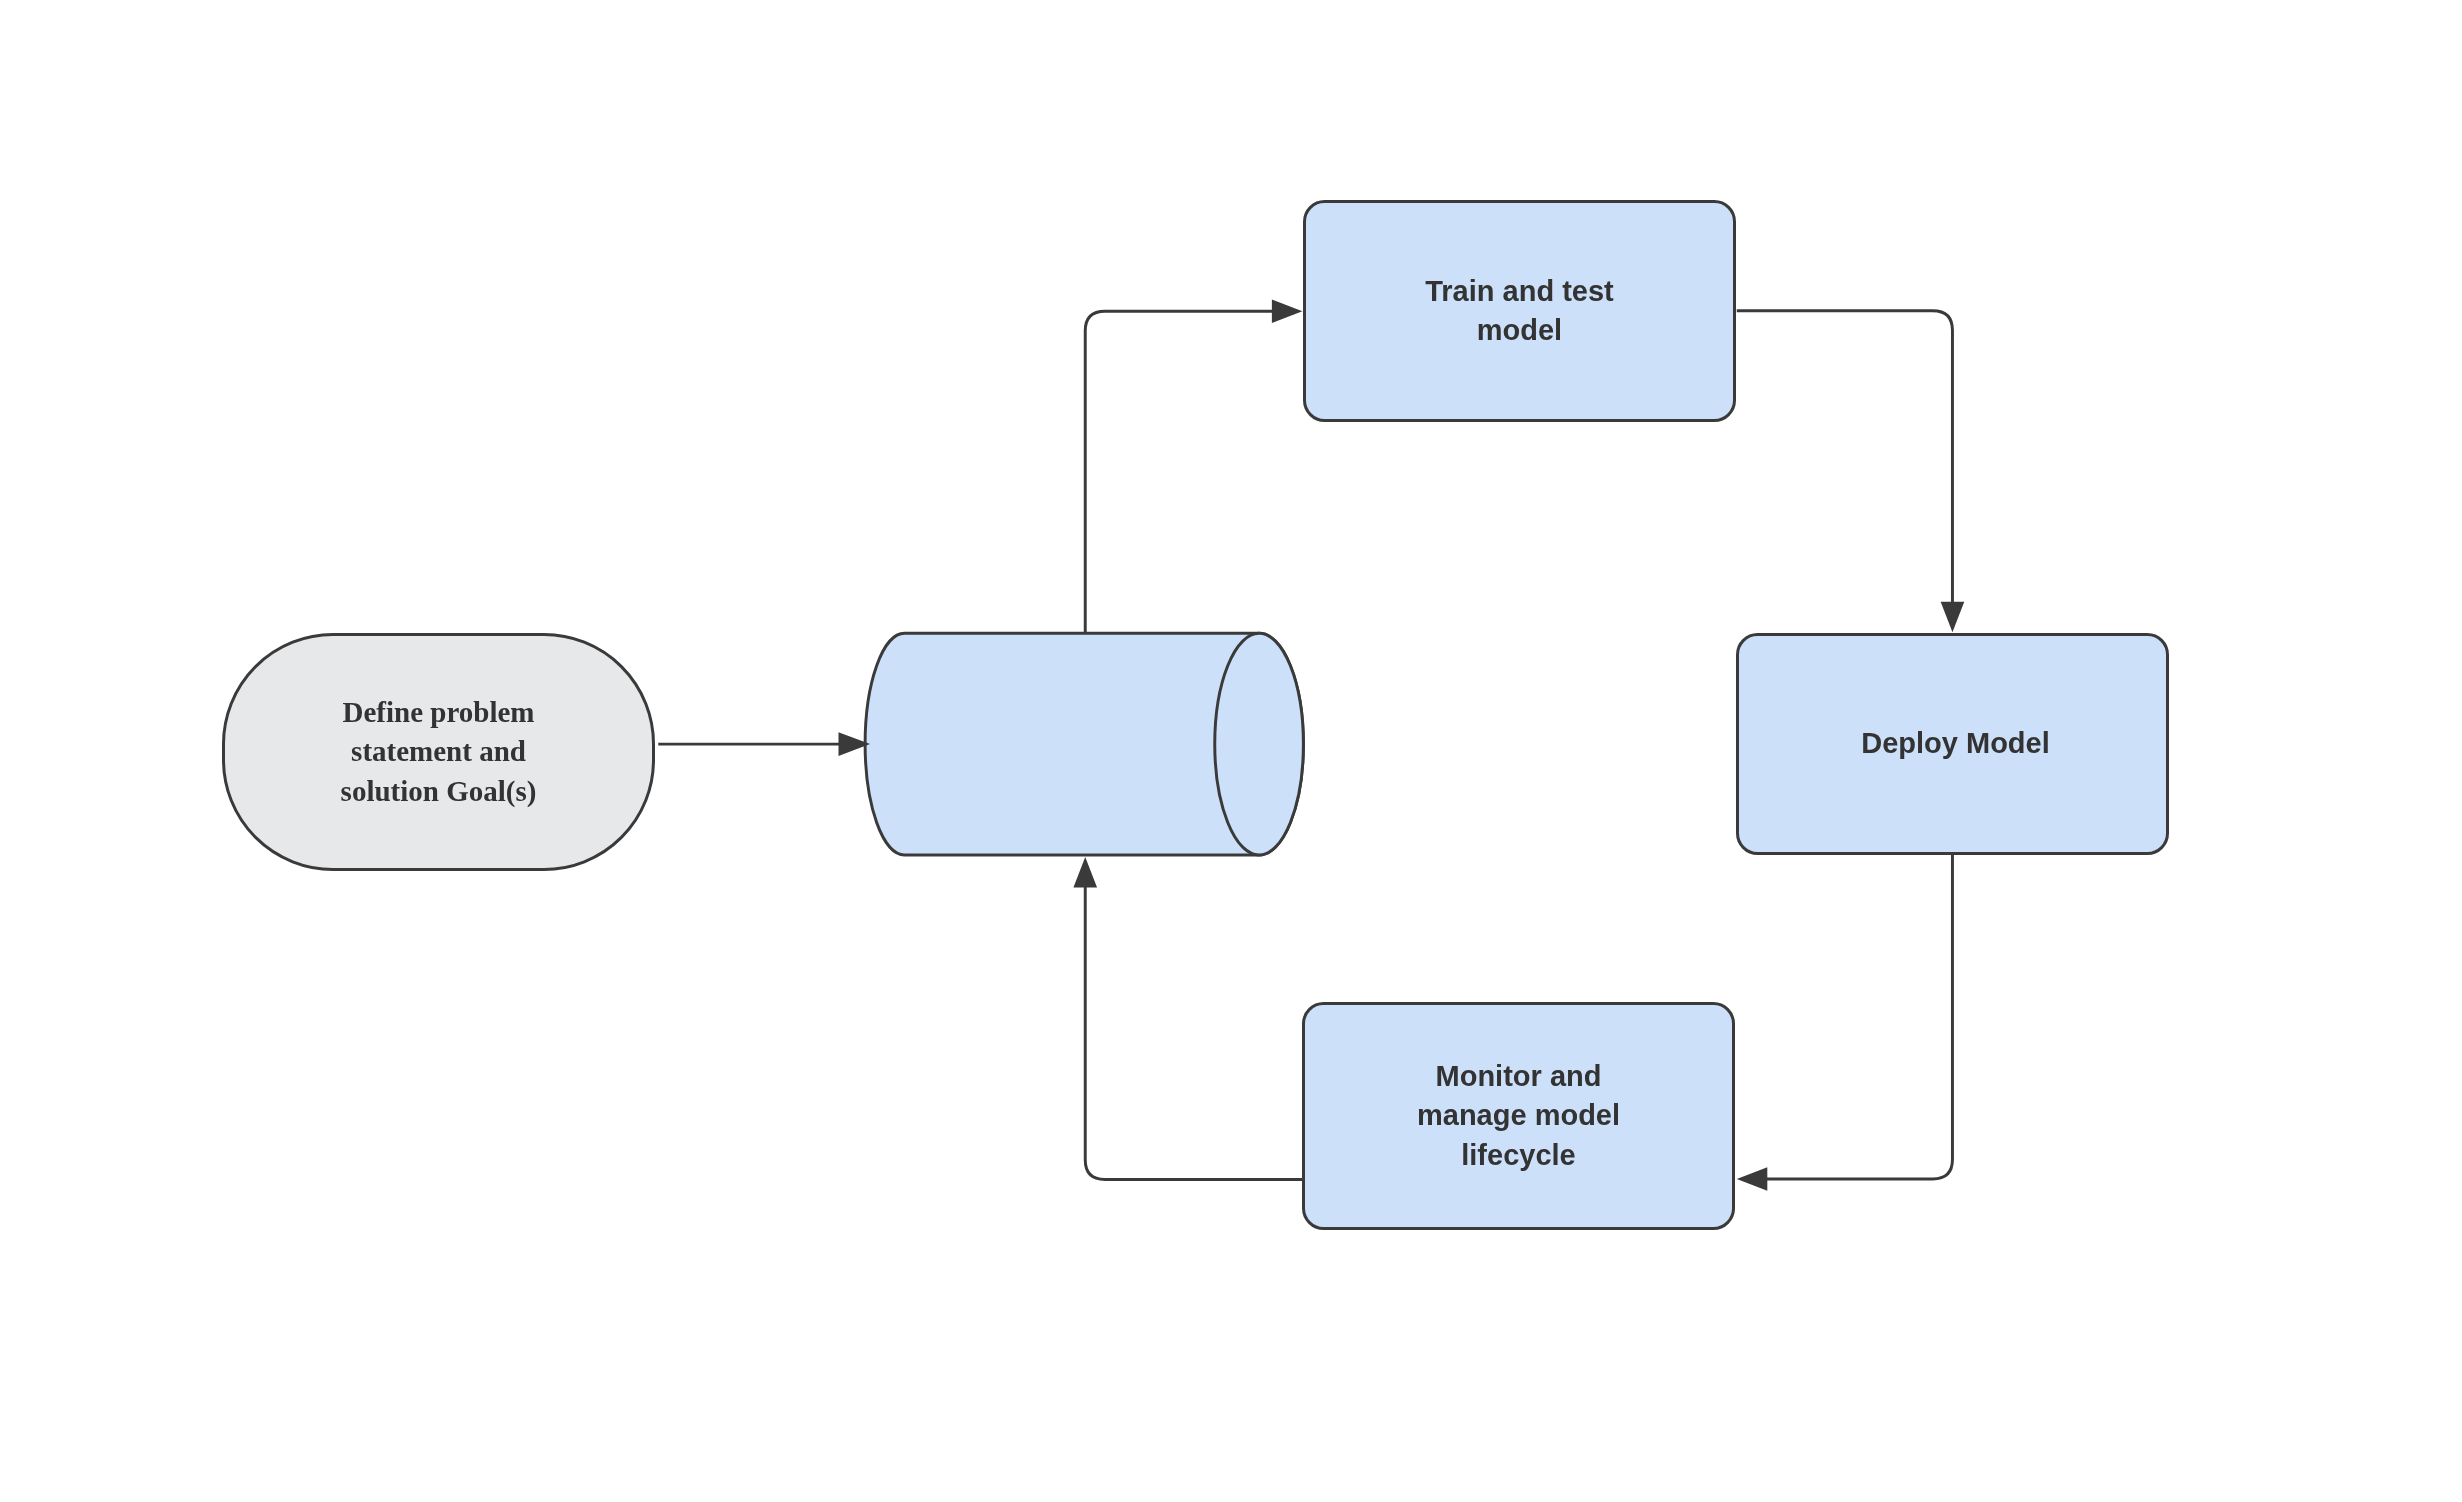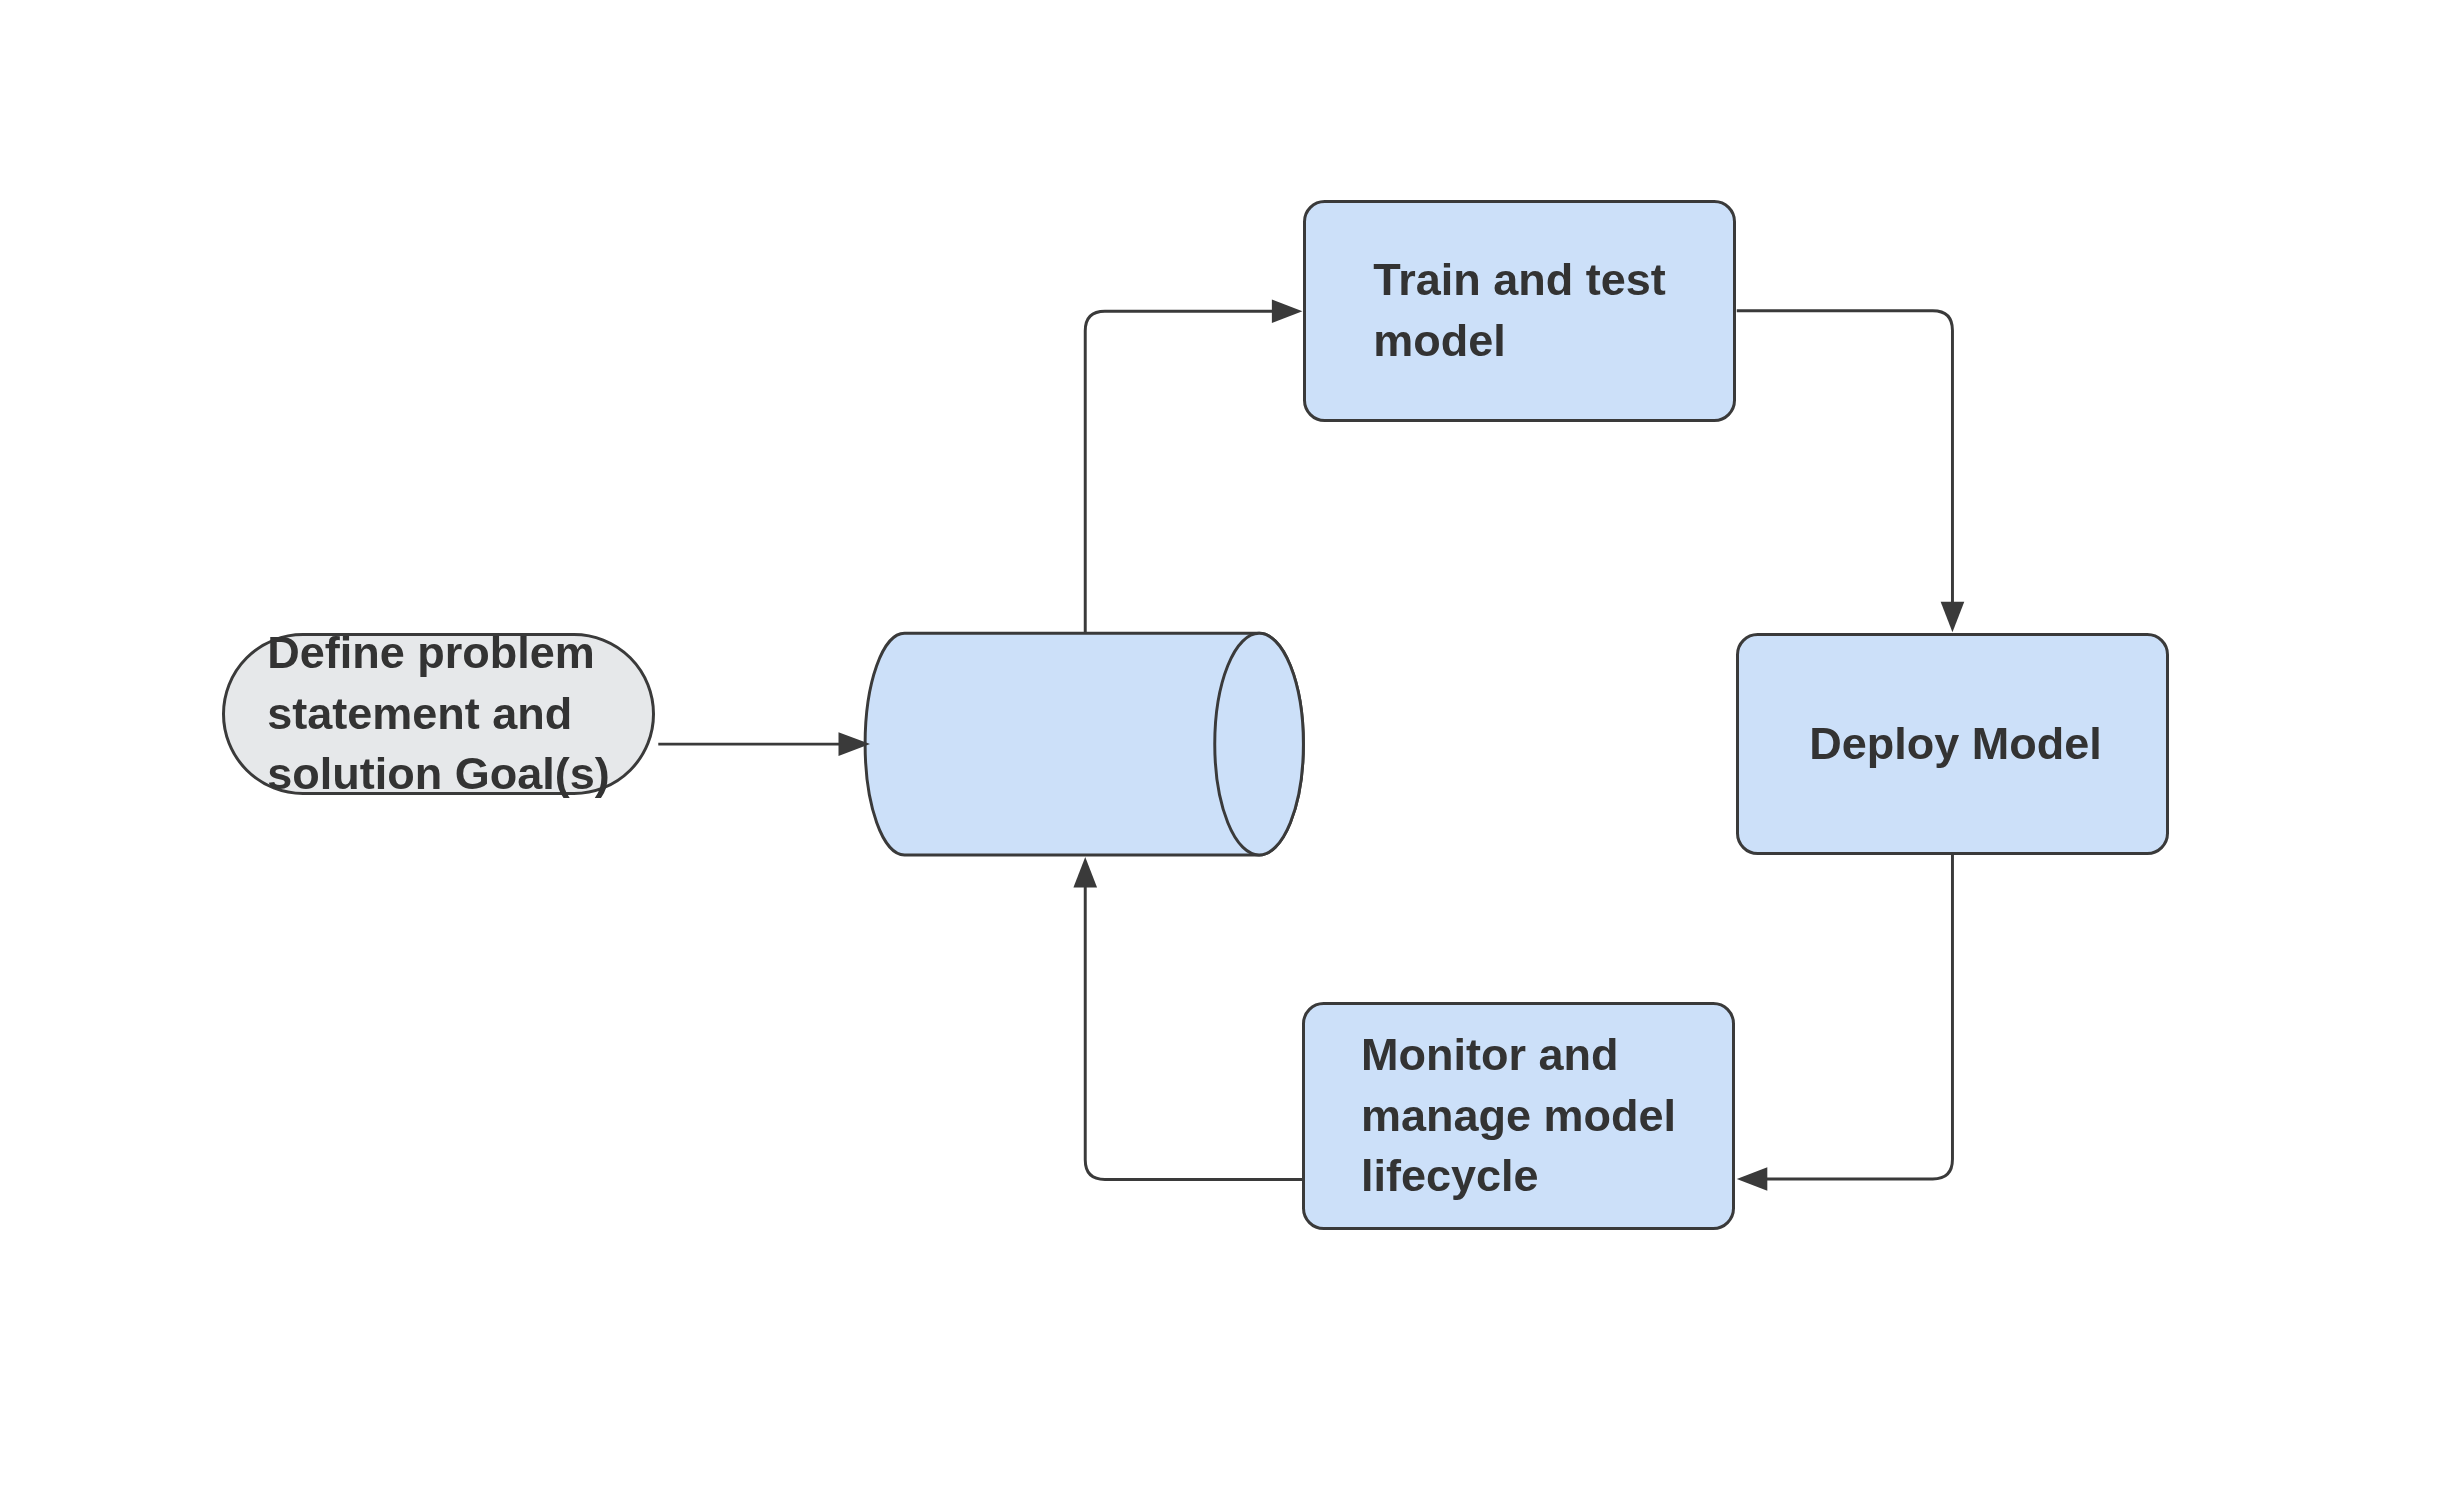--- a/index.html
+++ b/index.html
@@ -15,24 +15,24 @@
     position: absolute;
     left: 0; top: 0;
     width: 2463px; height: 1502px;
   }
   .node {
     position: absolute;
     box-sizing: border-box;
     display: flex;
     align-items: center;
     justify-content: center;
-    text-align: left;
+    text-align: center;
     color: #333333;
     font-weight: bold;
-    font-size: 45px;
+    font-size: 29px;
     line-height: 1.35;
   }
   .node-label { white-space: pre-line; }
   .rounded-rect {
     background: #cce0f9;
     border: 3px solid #3a3a3a;
     border-radius: 21.7px;
   }
   .stadium {
     background: #e6e8ea;
@@ -74,21 +74,21 @@
     <path class="edge-path" d="M 1763 315.5 H 1962 Q 1982 315.5 1982 335.5 V 613"></path>
     <polygon class="arrowhead" points="1982,642 1970,611 1994,611"></polygon>
 
     <path class="edge-path" d="M 1982 868 V 1177 Q 1982 1197 1962 1197 H 1793"></path>
     <polygon class="arrowhead" points="1763,1197 1794,1185 1794,1209"></polygon>
 
     <path class="edge-path" d="M 1322 1197.5 H 1121.5 Q 1101.5 1197.5 1101.5 1177.5 V 900"></path>
     <polygon class="arrowhead" points="1101.5,870 1089.5,901 1113.5,901"></polygon>
   </svg>
 
-  <div class="node stadium" style="left:222px; top:633px; width:433px; height:162px;">
+  <div class="node stadium" style="left:222px; top:633px; width:433px; height:238px;font-family:Liberation Serif, serif;">
     <span class="node-label">Define problem
 statement and
 solution Goal(s)</span>
   </div>
 
 
   <div class="node rounded-rect" style="left:1303px; top:200px; width:433px; height:222px;">
     <span class="node-label">Train and test
 model</span>
   </div>

